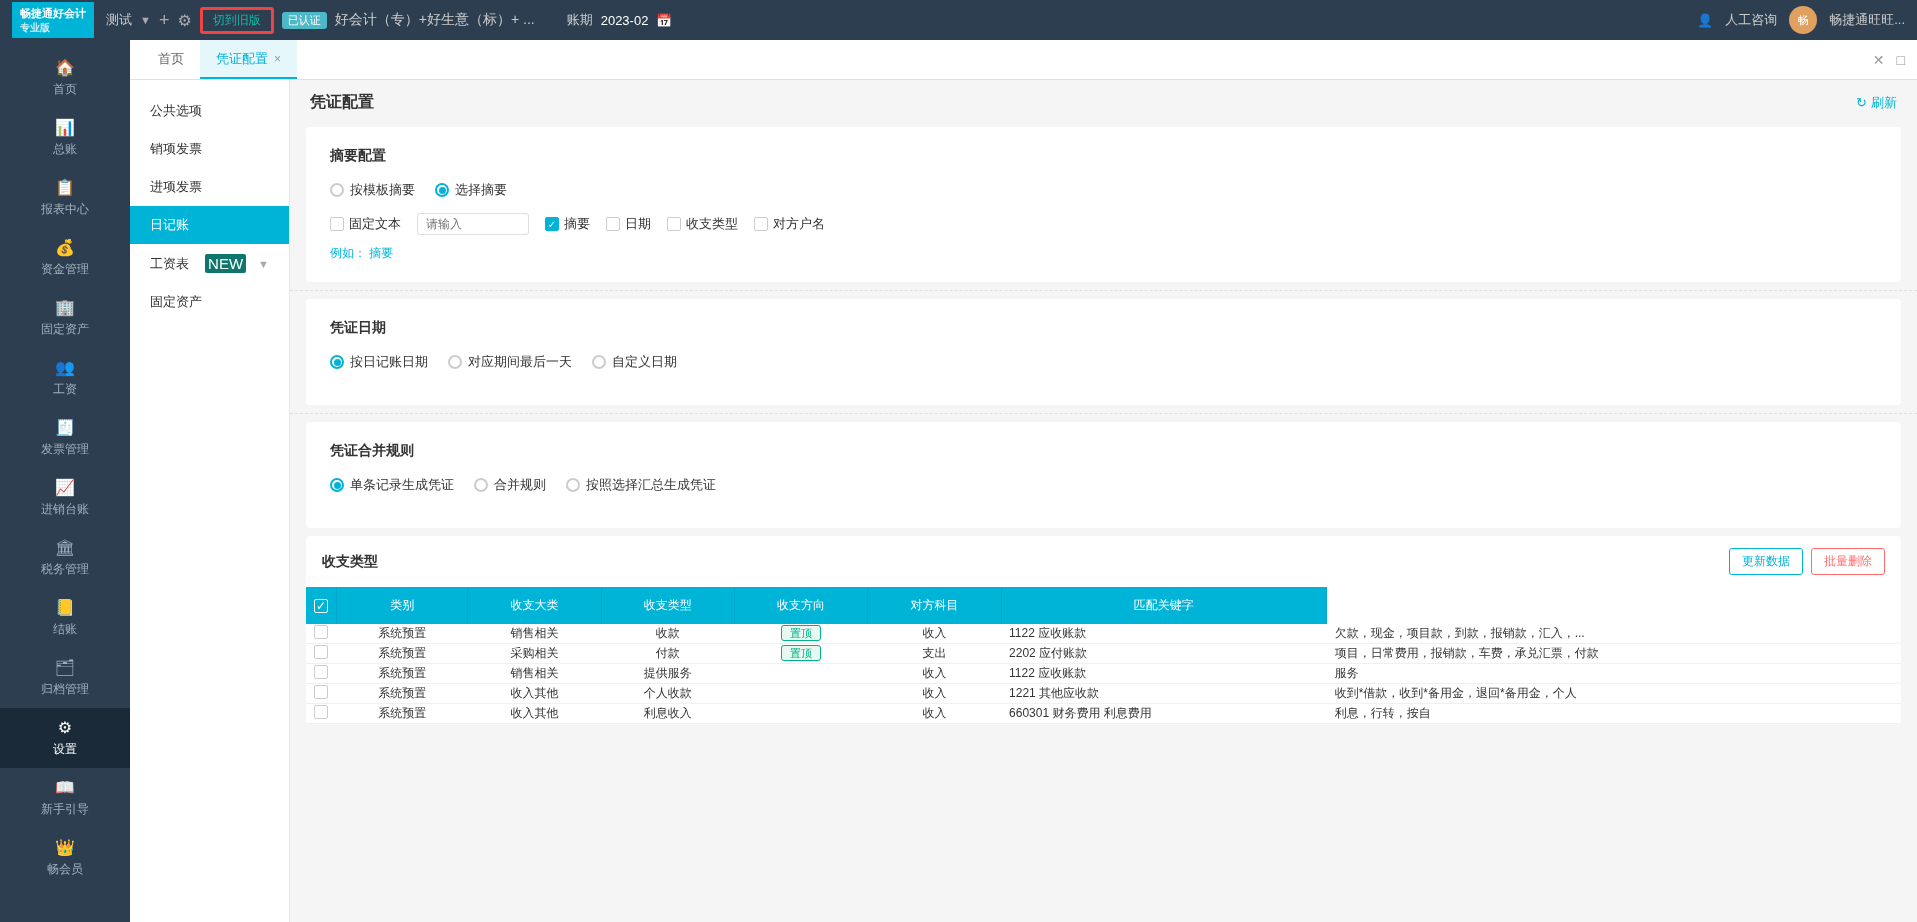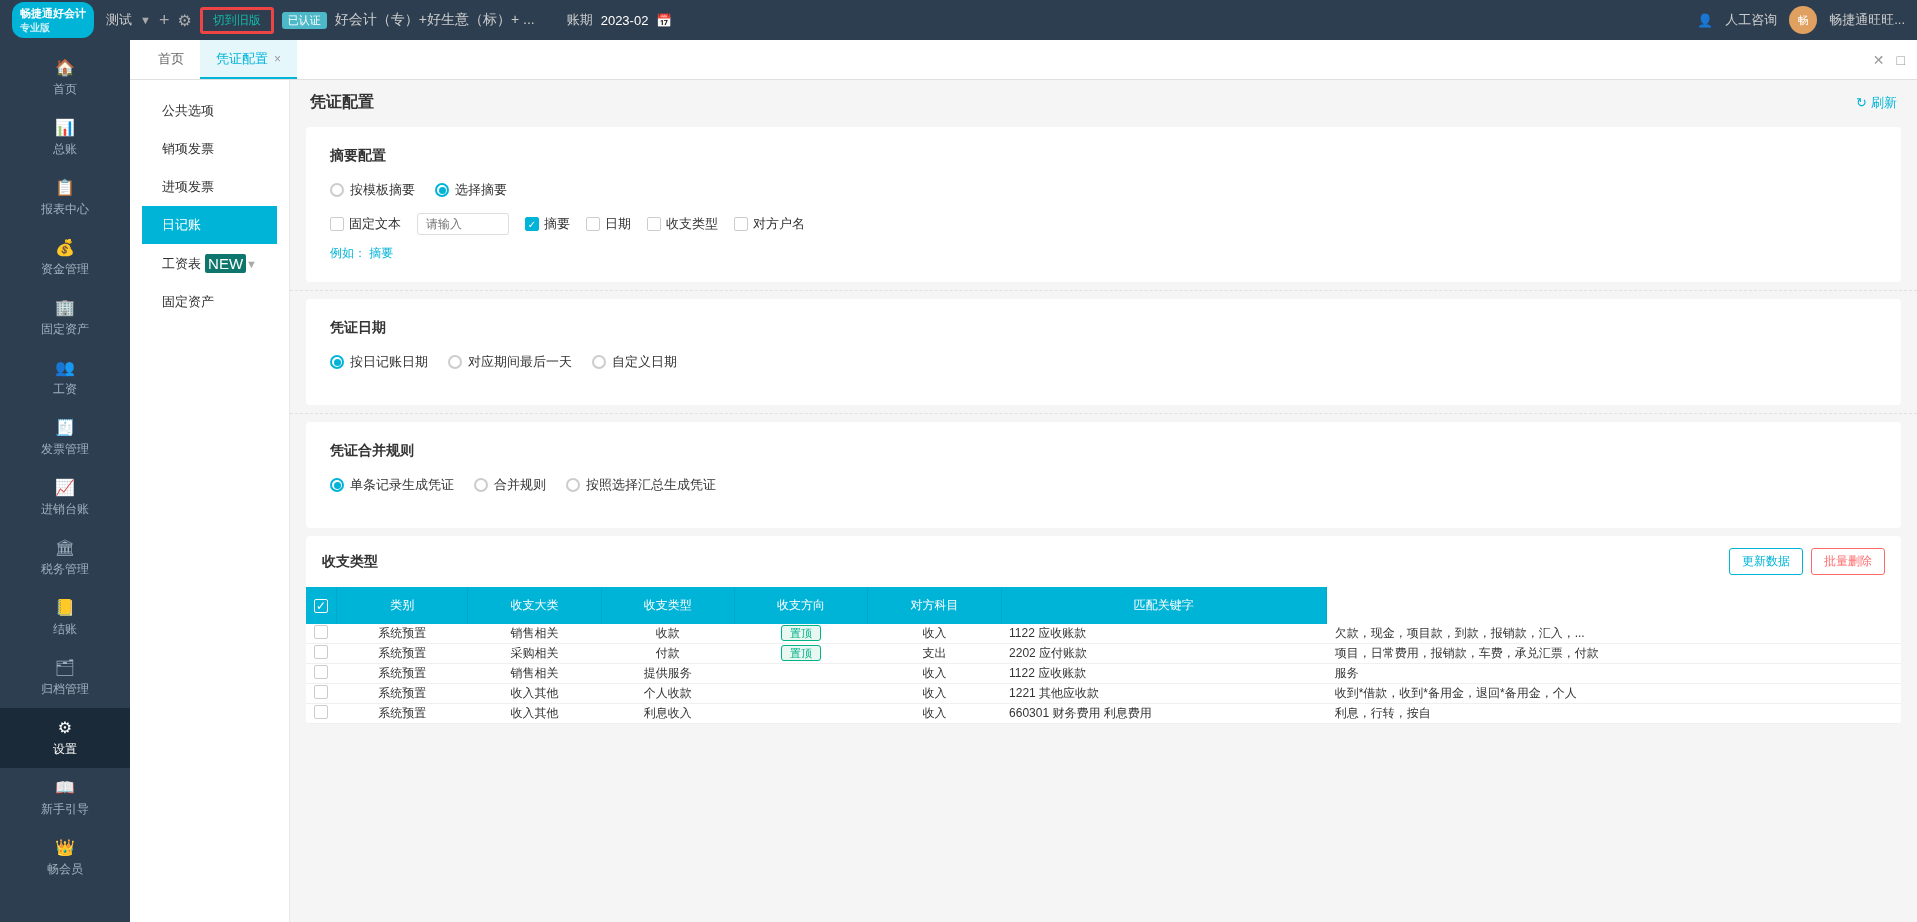--- a/index.html
+++ b/index.html
@@ -1,20 +1,20 @@
 <!DOCTYPE html>
 <html><head>
   <meta charset="utf-8">
   <style>
     * { box-sizing: border-box; margin: 0; padding: 0; }
     body { font-family: "Microsoft YaHei", Arial, sans-serif; font-size: 13px; background: #f0f2f5; color: #333; display: flex; flex-direction: column; height: 922px; overflow: hidden; }
 
     
     .topbar { background: #2d3e50; height: 40px; display: flex; align-items: center; padding: 0 12px; color: #ccc; flex-shrink: 0; }
-    .topbar-logo { background: #00b4d8; color: white; font-size: 11px; font-weight: bold; padding: 4px 8px; border-radius: 12px; margin-right: 12px; line-height: 1.3; }
+    .topbar-logo { background: #00b4d8; color: white; font-size: 11px; font-weight: bold; padding: 4px 8px; border-radius: 0; margin-right: 12px; line-height: 1.3; }
     .topbar-center { display: flex; align-items: center; gap: 8px; flex: 1; }
     .topbar-item { color: #ccc; font-size: 13px; cursor: pointer; }
     .topbar-btn { border: 3px solid #ef4444; border-radius: 3px; padding: 2px 10px; font-size: 12px; color: #14b8a6; cursor: pointer; background: transparent; }
     .topbar-badge { background: #4db8c8; color: white; border-radius: 3px; padding: 1px 6px; font-size: 11px; }
     .topbar-right { display: flex; align-items: center; gap: 12px; color: #ccc; font-size: 13px; }
     .avatar { width: 28px; height: 28px; border-radius: 50%; background: #e0a060; display: inline-flex; align-items: center; justify-content: center; color: white; font-size: 11px; }
 
     
     .main-layout { display: flex; flex: 1; overflow: hidden; }
 
@@ -32,21 +32,21 @@
     .tab-bar-left { display: flex; align-items: center; height: 100%; }
     .tab { padding: 0 16px; height: 100%; display: flex; align-items: center; cursor: pointer; font-size: 13px; color: #666; border-bottom: 2px solid transparent; }
     .tab.active { color: #00b4d8; background: #e6f7fb; border-bottom: 2px solid #00b4d8; }
     .tab-close { margin-left: 6px; color: #999; font-size: 12px; cursor: pointer; }
     .tab-bar-right { display: flex; gap: 12px; color: #999; font-size: 14px; }
 
     
     .page-content { flex: 1; display: flex; overflow: hidden; background: #f0f2f5; }
 
     
-    .left-menu { width: 160px; background: #fff; flex-shrink: 0; padding: 12px 12px; border-right: 1px solid #e8e8e8; }
+    .left-menu { width: 160px; background: #fff; flex-shrink: 0; padding: 12px 0; border-right: 1px solid #e8e8e8; }
     .left-menu-item { padding: 10px 20px; cursor: pointer; font-size: 13px; color: #333; display: flex; align-items: center; justify-content: space-between; }
     .left-menu-item.active { background: #00b4d8; color: #fff; }
     .new-badge { background: #0f766e; color: white; font-size: 15px; padding: 1px 3px; border-radius: 2px; margin-left: 4px; }
 
     
     .main-panel { flex: 1; overflow-y: auto; padding: 0; background: #f5f5f5; }
     .panel-header { background: #f5f5f5; padding: 12px 20px 6px 20px; display: flex; align-items: center; justify-content: space-between; }
     .panel-title { font-size: 16px; font-weight: bold; color: #333; }
     .refresh-btn { color: #00b4d8; font-size: 13px; cursor: pointer; display: flex; align-items: center; gap: 4px; }
 
@@ -57,21 +57,21 @@
     
     .radio-group { display: flex; align-items: center; gap: 20px; margin-bottom: 14px; }
     .radio-option { display: flex; align-items: center; gap: 6px; cursor: pointer; font-size: 13px; }
     .radio-circle { width: 14px; height: 14px; border-radius: 50%; border: 2px solid #ccc; display: inline-flex; align-items: center; justify-content: center; }
     .radio-circle.checked { border-color: #00b4d8; }
     .radio-circle.checked::after { content: ''; width: 7px; height: 7px; border-radius: 50%; background: #00b4d8; }
     .checkbox-group { display: flex; align-items: center; gap: 16px; margin-bottom: 10px; }
     .checkbox-option { display: flex; align-items: center; gap: 5px; cursor: pointer; font-size: 13px; }
     .checkbox-box { width: 14px; height: 14px; border: 1.5px solid #ccc; border-radius: 2px; display: inline-flex; align-items: center; justify-content: center; }
     .checkbox-box.checked { background: #00b4d8; border-color: #00b4d8; color: white; font-size: 10px; }
-    .text-input-small { border: 1px solid #ddd; border-radius: 3px; padding: 3px 8px; font-size: 12px; color: #999; width: 92px; outline: none; }
+    .text-input-small { border: 1px solid #ddd; border-radius: 3px; padding: 3px 8px; font-size: 12px; color: #999; width: 112px; outline: none; }
     .example-text { color: #00b4d8; font-size: 12px; margin-top: 6px; }
 
     
     .divider { border: none; border-top: 1px dashed #e0e0e0; margin: 0; }
 
     
     .table-section { background: #fff; margin: 8px 16px; border-radius: 4px; overflow: hidden; }
     .table-header-row { display: flex; align-items: center; justify-content: space-between; padding: 12px 16px; }
     .table-section-title { font-size: 14px; font-weight: bold; color: #333; }
     .table-actions { display: flex; gap: 8px; }

